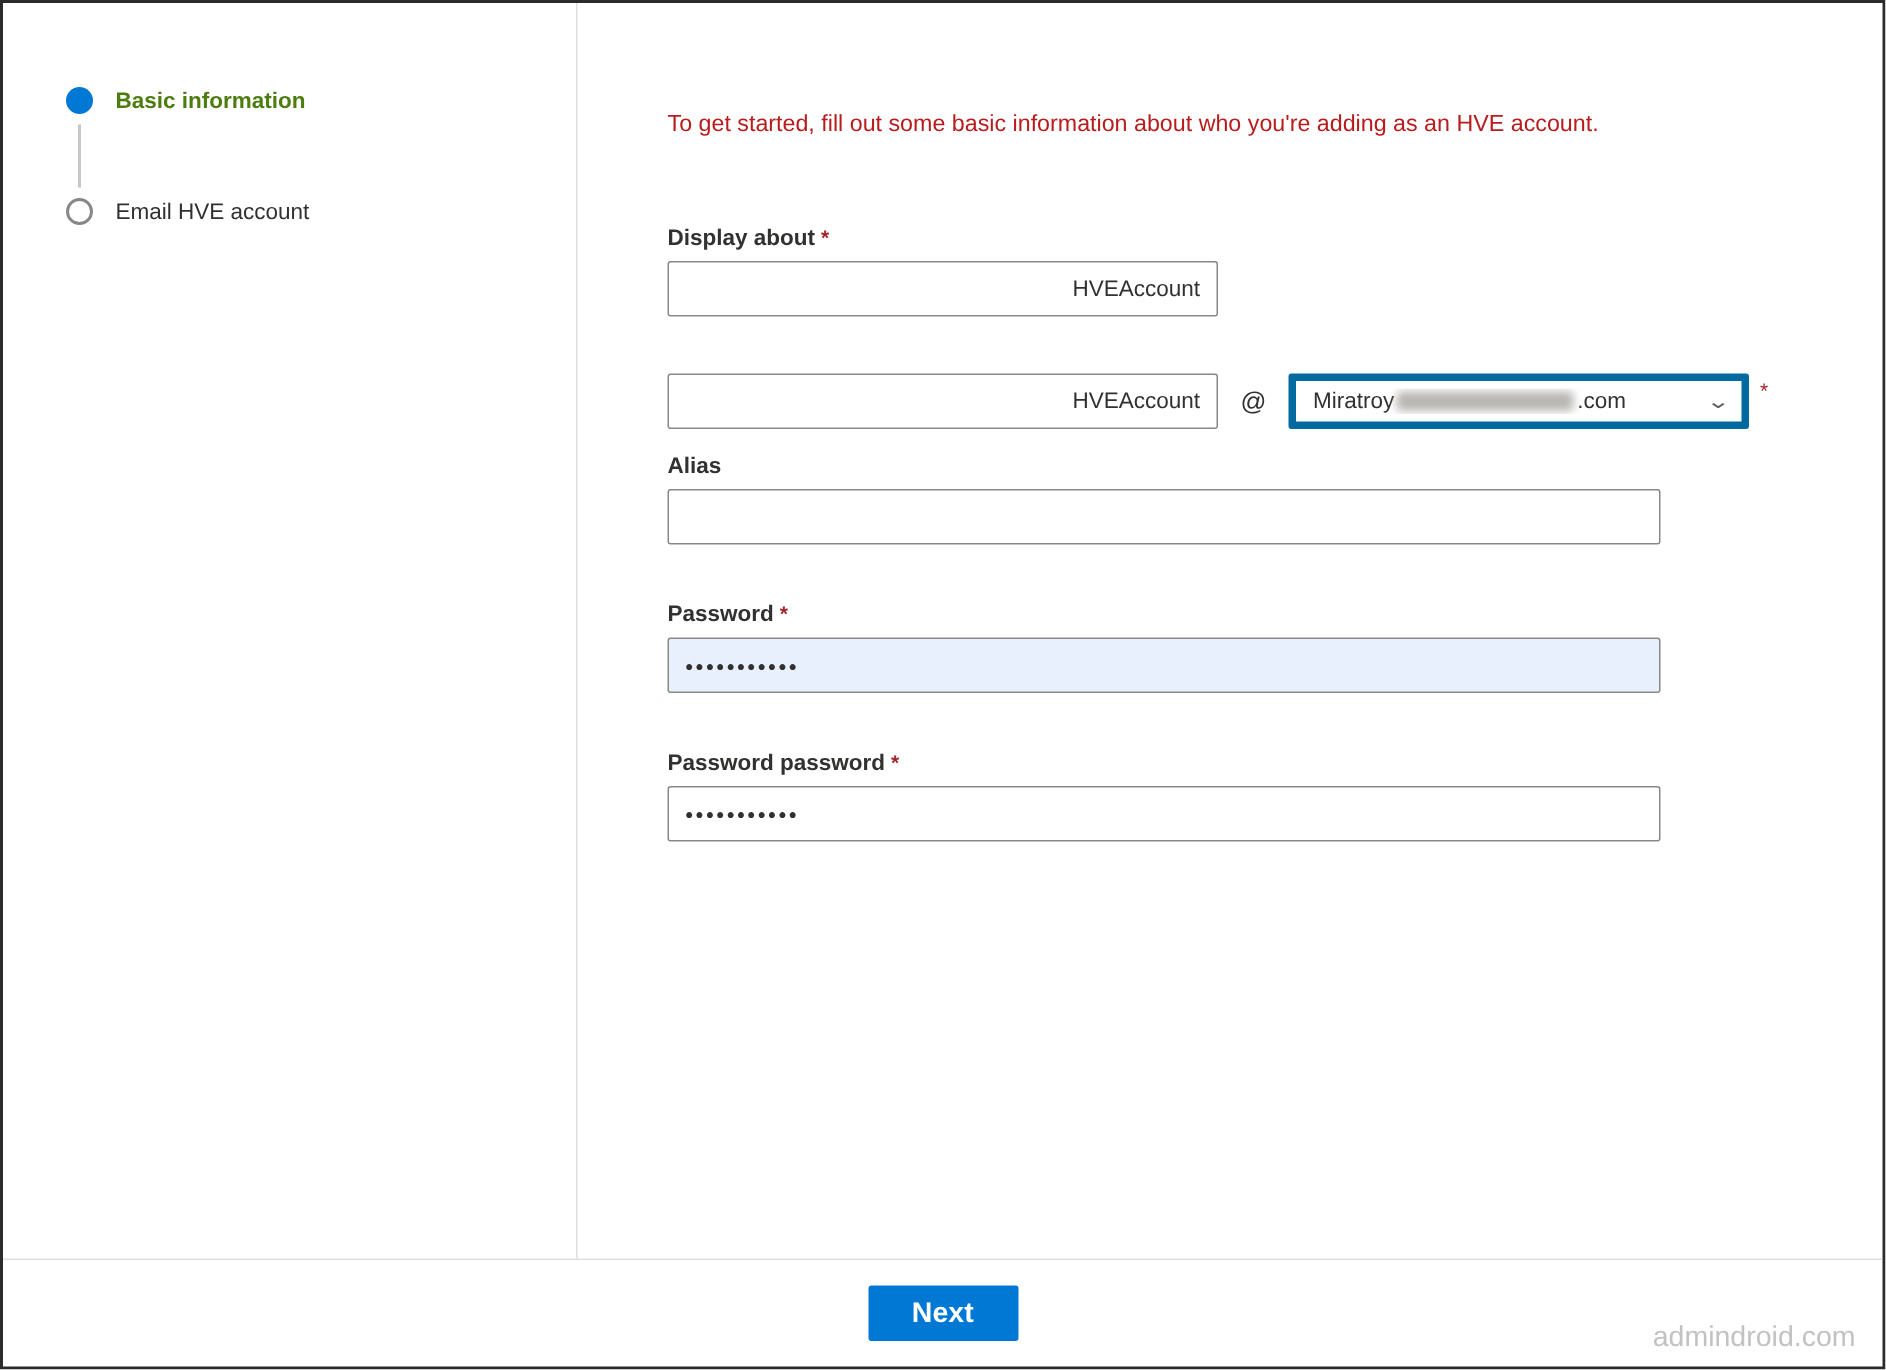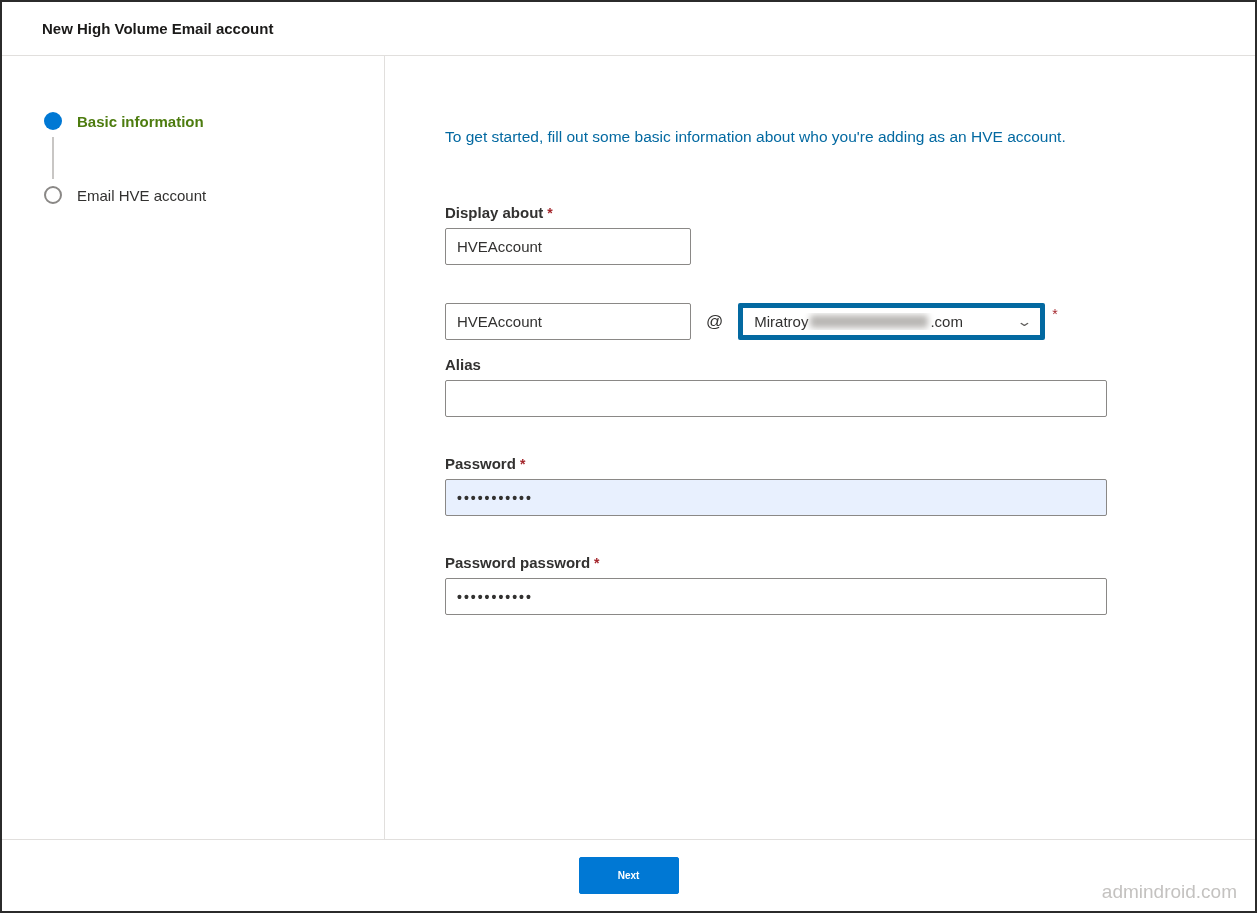--- a/index.html
+++ b/index.html
@@ -77,21 +77,21 @@
   }
   .page-title {
     font-size: 31px;
     font-weight: 800;
     color: #1b1a19;
     letter-spacing: 0.2px;
     margin-bottom: 40px;
   }
   .page-desc {
     font-size: 15.5px;
-    color: #0369a1;
+    color: #b91c1c;
     margin-bottom: 58px;
   }
   .field-group { margin-bottom: 38px; }
   .field-group.tight { margin-bottom: 0; }
   .field-label {
     font-size: 15px;
     font-weight: 600;
     color: #323130;
     margin-bottom: 7px;
   }
@@ -105,21 +105,21 @@
     border: 1px solid #8a8886;
     border-radius: 2px;
     padding: 0 11px;
     font-size: 15px;
     font-family: "Liberation Sans", "DejaVu Sans", sans-serif;
     color: #323130;
     background: #ffffff;
     outline: none;
     display: block;
   }
-  .w-narrow { width: 246px; }
+  .w-narrow { width: 367px; text-align: right; }
   .w-full { width: 662px; }
   .password-input {
     letter-spacing: 2px;
     font-size: 14px;
     font-weight: 700;
   }
   .autofill { background: #e8f0fe; }
   
   .email-row {
     display: flex;
@@ -175,41 +175,38 @@
     justify-content: center;
     position: relative;
   }
   .next-button {
     min-width: 100px;
     height: 37px;
     background: #0078d4;
     color: #ffffff;
     border: 1px solid #0078d4;
     border-radius: 2px;
-    font-size: 10px;
+    font-size: 19px;
     font-weight: 600;
     font-family: "Liberation Sans", "DejaVu Sans", sans-serif;
     cursor: pointer;
   }
   .watermark {
     position: absolute;
     right: 18px;
     bottom: 8px;
     font-size: 19px;
     color: #c4c2c0;
   }
 </style>
 </head>
 <body>
 
 <div class="window">
 
-  <div class="header">
-    <span class="header-title">New High Volume Email account</span>
-  </div>
 
   <div class="body">
 
     <aside class="steps">
       <div class="step">
         <span class="dot active"></span>
         <span class="step-label bold">Basic information</span>
       </div>
       <div class="connector"></div>
       <div class="step">

